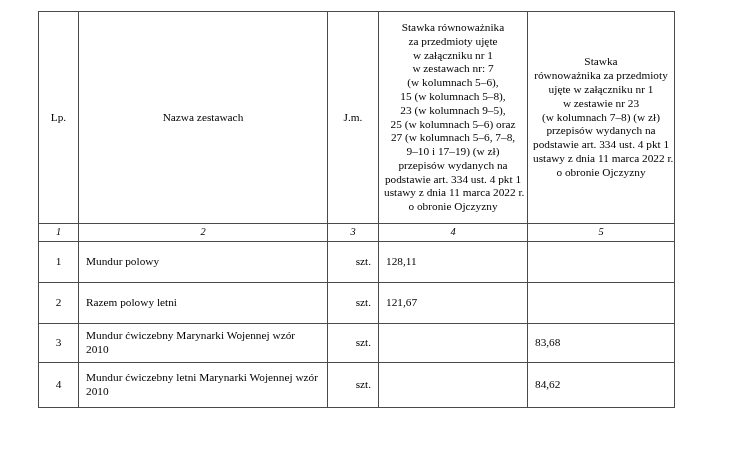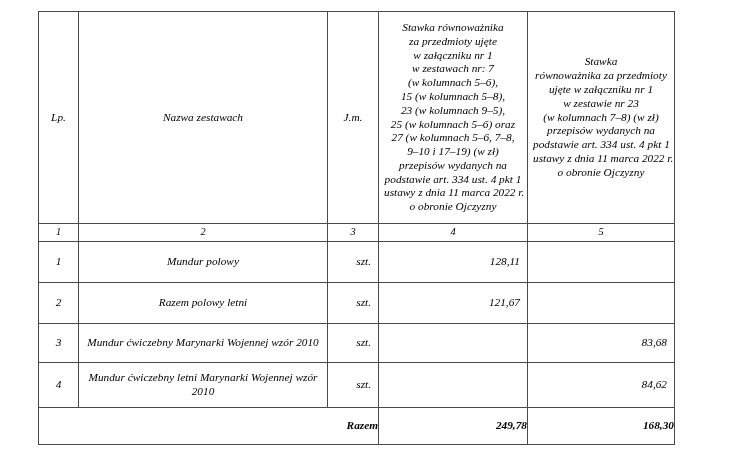--- a/index.html
+++ b/index.html
@@ -28,21 +28,20 @@
     border-collapse: collapse;
     table-layout: fixed;
     background: #ffffff;
   }
   table.rate-table td {
     border: 1px solid #4a4a4a;
     padding: 0;
     vertical-align: middle;
     font-size: 11.3px;
     line-height: 1.22;
-    font-style: italic;
   }
   
   col.c1 { width: 40px; }
   col.c2 { width: 249px; }
   col.c3 { width: 51px; }
   col.c4 { width: 149px; }
   col.c5 { width: 147px; }
 
   
   tr.header-row td {
@@ -76,33 +75,32 @@
   
   tr.data-row td {
     padding: 4px 7px;
   }
   td.cell-lp {
     text-align: center;
     vertical-align: middle;
     font-size: 11.3px;
   }
   td.cell-name {
-    text-align: center;
+    text-align: left;
     vertical-align: middle;
     font-size: 11.3px;
     padding-left: 8px;
     padding-right: 6px;
   }
   td.cell-jm {
     text-align: right;
     vertical-align: middle;
     font-size: 11.3px;
   }
   td.cell-val {
-    text-align: right;
     vertical-align: middle;
     font-size: 11.3px;
     padding-right: 11px;
     margin-left: 12px;
   }
   tr.r1 td { height: 32px; }
   tr.r2 td { height: 32px; }
   tr.r3 td { height: 30px; }
   tr.r4 td { height: 36px; }
 
@@ -205,22 +203,17 @@
       </tr>
 
       <tr class="data-row r4">
         <td class="cell-lp">4</td>
         <td class="cell-name">Mundur ćwiczebny letni Marynarki Wojennej wzór 2010</td>
         <td class="cell-jm">szt.</td>
         <td class="cell-val"></td>
         <td class="cell-val">84,62</td>
       </tr>
 
-      <tr class="total-row">
-        <td class="total-label" colspan="3">Razem</td>
-        <td class="total-val">249,78</td>
-        <td class="total-val">168,30</td>
-      </tr>
 
     </tbody>
   </table>
 
 </div>
 
 </body></html>

